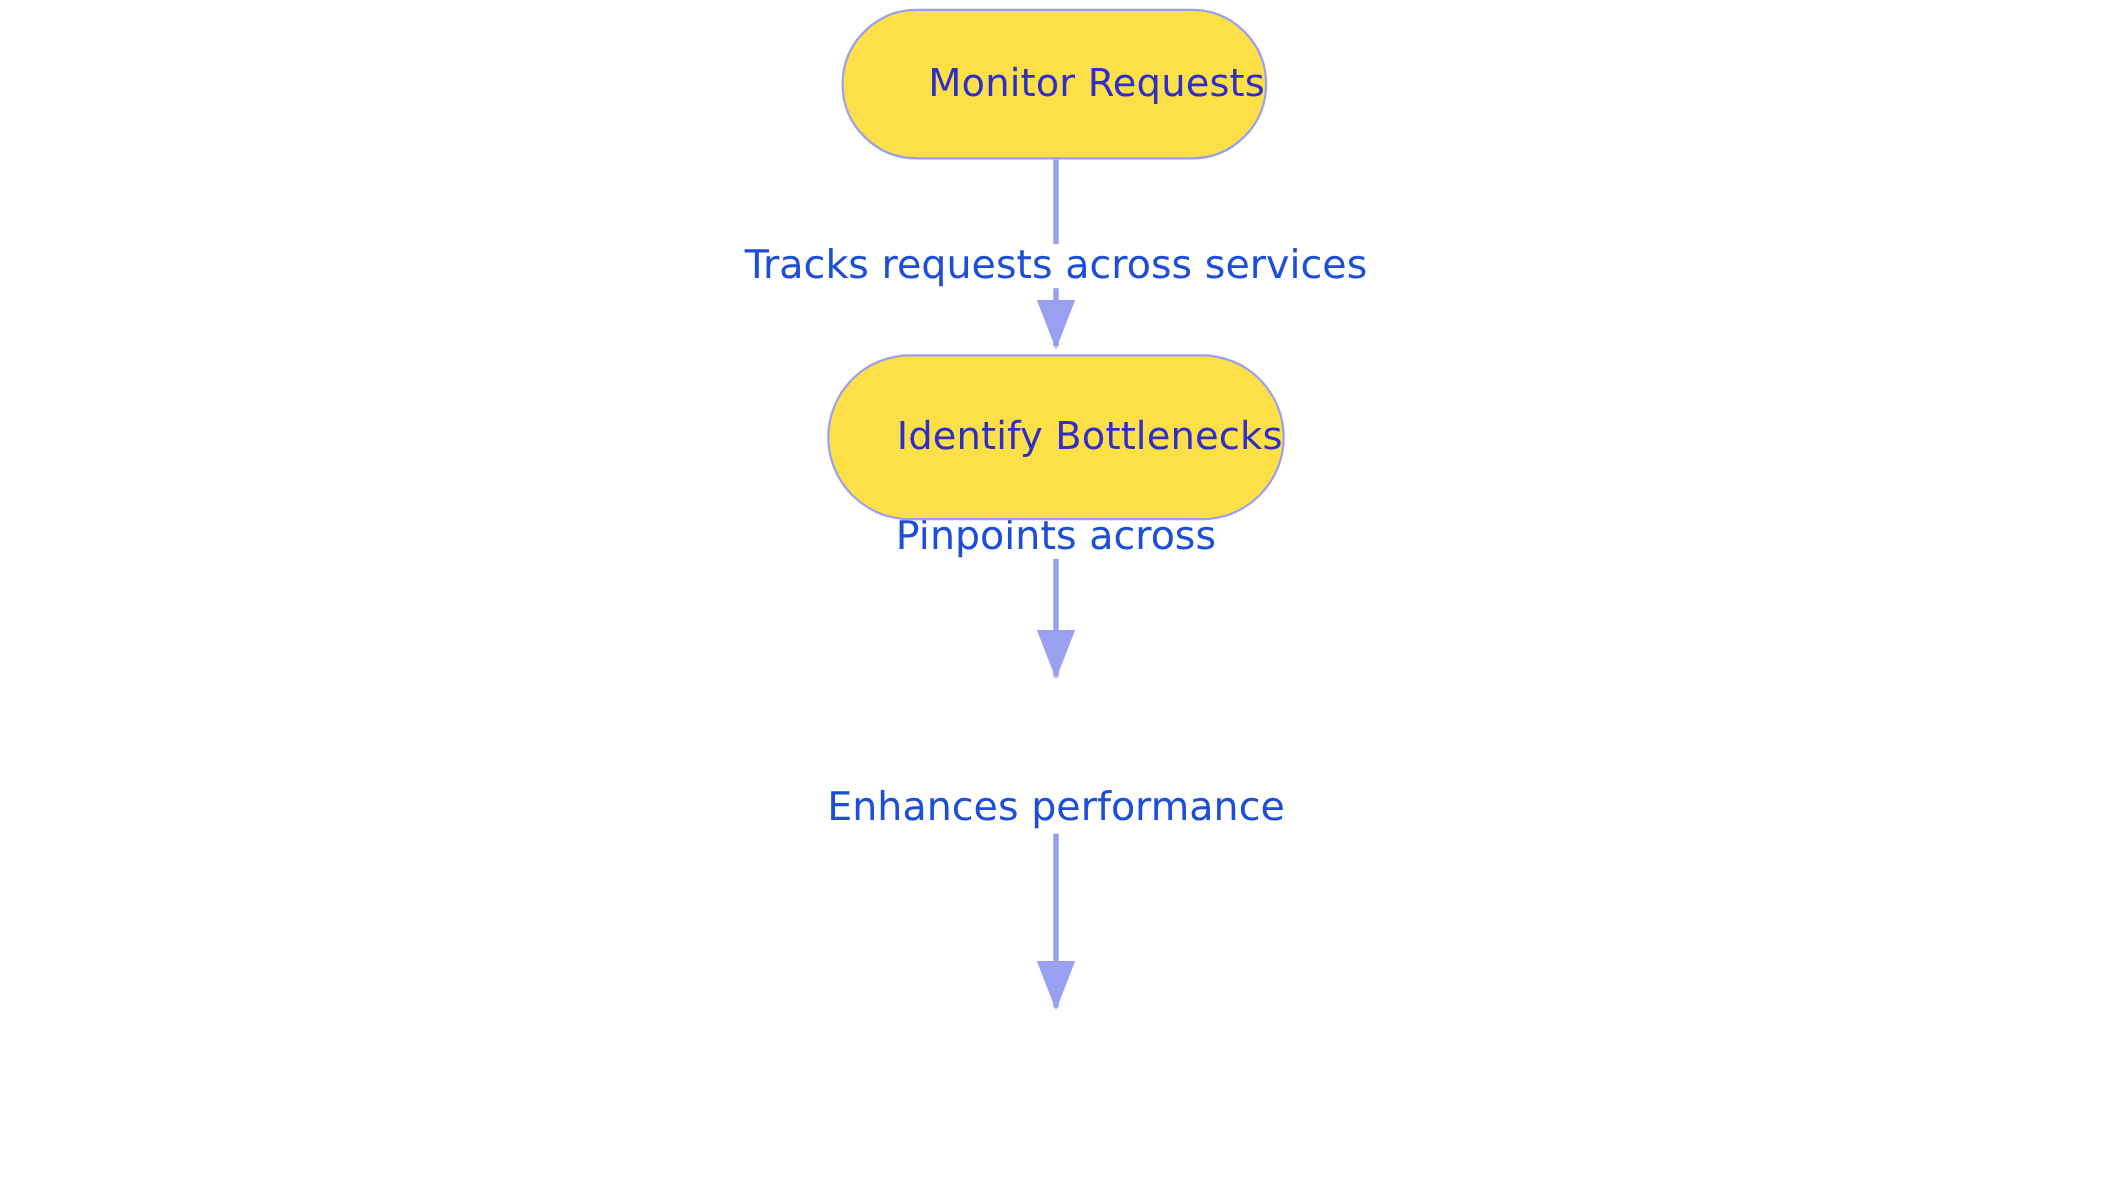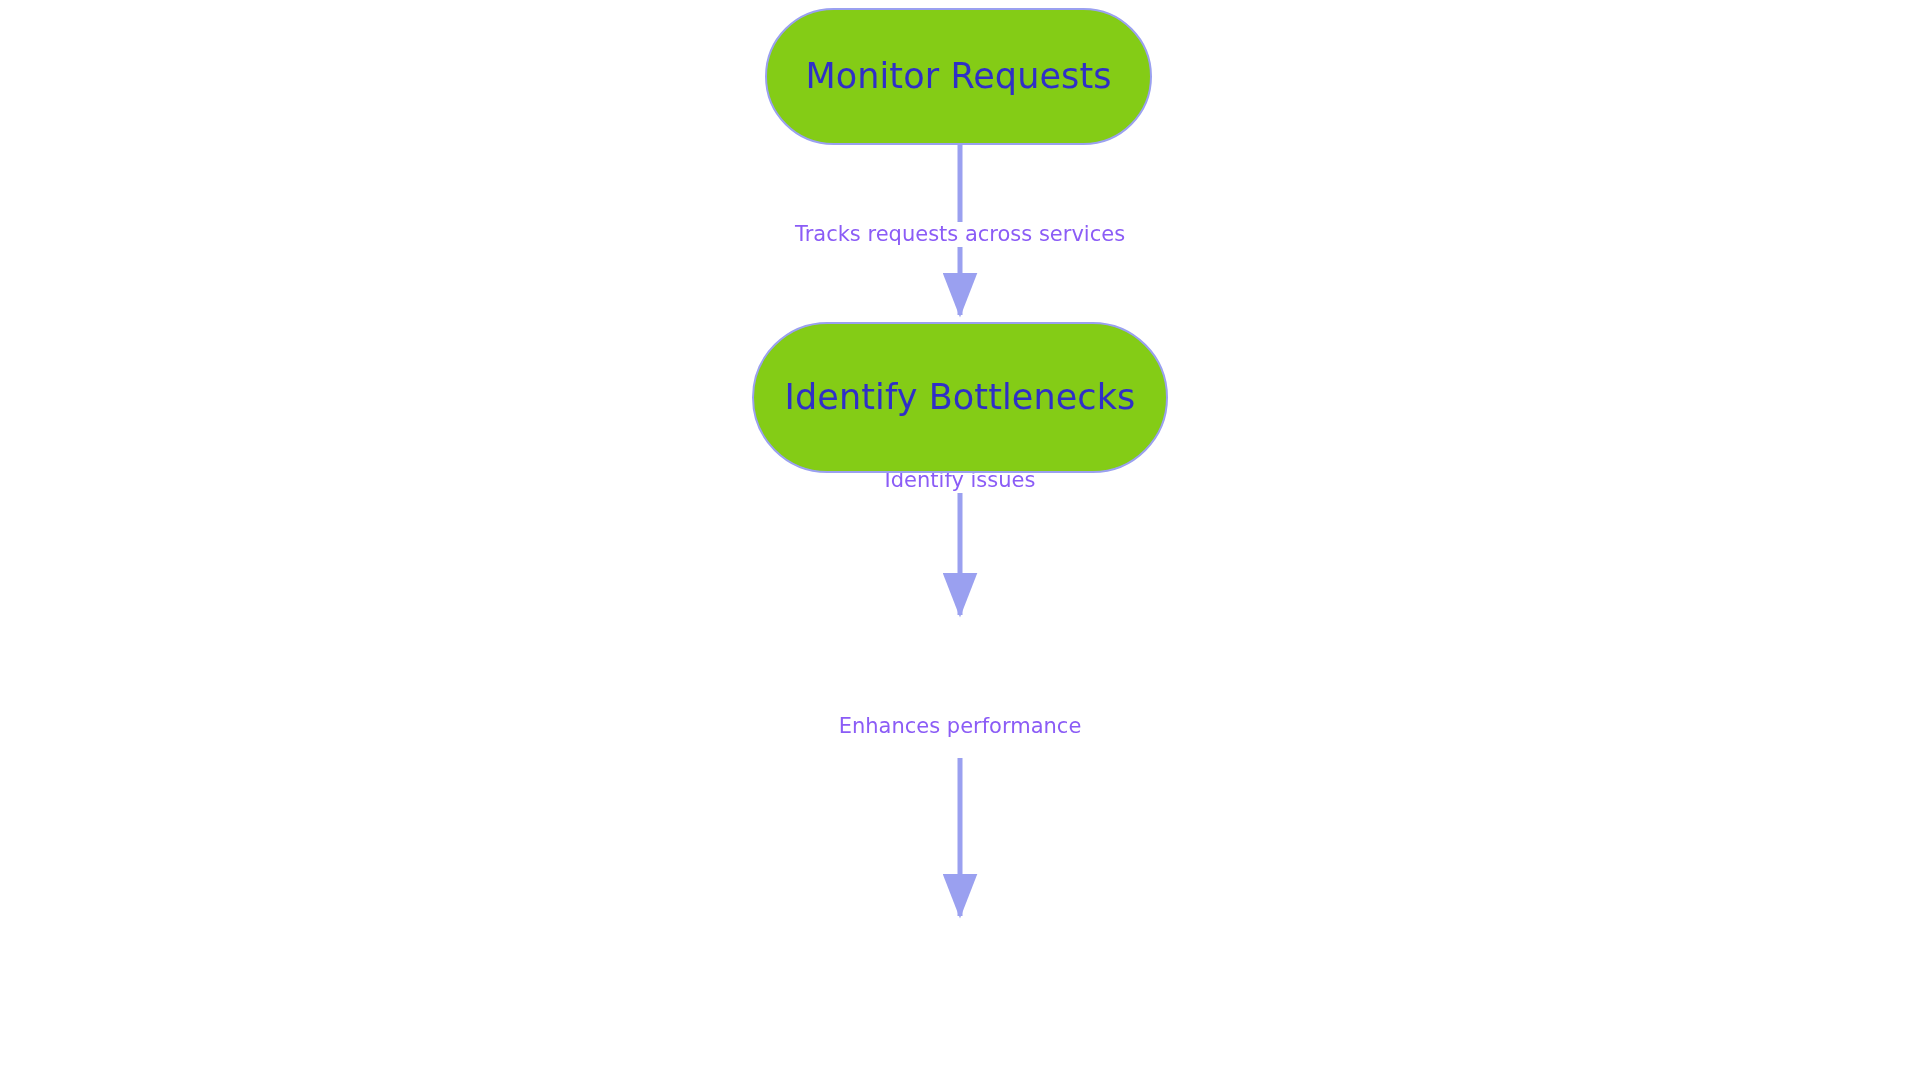--- a/index.html
+++ b/index.html
@@ -21,22 +21,22 @@
     height: 1083px;
     background: #ffffff;
   }
 
   
   .node {
     position: absolute;
     box-sizing: border-box;
     display: flex;
     align-items: center;
-    justify-content: center;
-    background: #84cc16;
+    justify-content: flex-end;
+    background: #fde047;
     border: 2px solid #9aa0f0;
     border-radius: 999px;
     z-index: 3;
   }
   .node-label {
     color: #2f2fc8;
     font-size: 35px;
     font-weight: 400;
     letter-spacing: 0.1px;
     white-space: nowrap;
@@ -57,22 +57,22 @@
     width: 1920px;
     height: 1083px;
     pointer-events: none;
     z-index: 1;
   }
 
   
   .edge-label {
     position: absolute;
     transform: translateX(-50%);
-    color: #8b5cf6;
-    font-size: 21px;
+    color: #1d4ed8;
+    font-size: 36px;
     font-weight: 400;
     white-space: nowrap;
     line-height: 1;
     background: #ffffff;
     padding: 2px 6px;
     z-index: 2;
   }
   #edge-label-tracks-requests     { left: 960px; top: 222px; }
   #edge-label-pinpoints-issues    { left: 960px; top: 468px; }
   #edge-label-enhances-performance{ left: 960px; top: 714px; }
@@ -91,21 +91,21 @@
 
     <line x1="960" y1="145" x2="960" y2="315" stroke="#9aa0f0" stroke-width="5" marker-end="url(#arrowhead)"></line>
 
     <line x1="960" y1="457" x2="960" y2="615" stroke="#9aa0f0" stroke-width="5" marker-end="url(#arrowhead)"></line>
 
     <line x1="960" y1="758" x2="960" y2="916" stroke="#9aa0f0" stroke-width="5" marker-end="url(#arrowhead)"></line>
   </svg>
 
   <div class="edge-label" id="edge-label-tracks-requests">Tracks requests across services</div>
 
-  <div class="edge-label" id="edge-label-pinpoints-issues">Identify issues</div>
+  <div class="edge-label" id="edge-label-pinpoints-issues">Pinpoints across</div>
 
   <div class="edge-label" id="edge-label-enhances-performance">Enhances performance</div>
 
   <div class="node" id="node-monitor-requests">
     <span class="node-label">Monitor Requests</span>
   </div>
 
   <div class="node" id="node-identify-bottlenecks">
     <span class="node-label">Identify Bottlenecks</span>
   </div>

